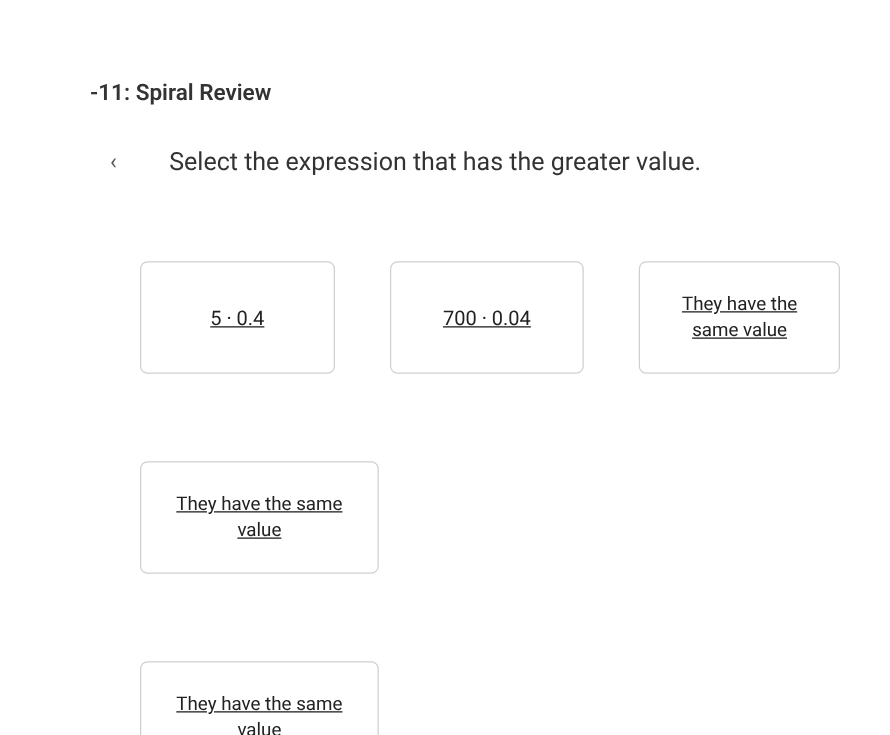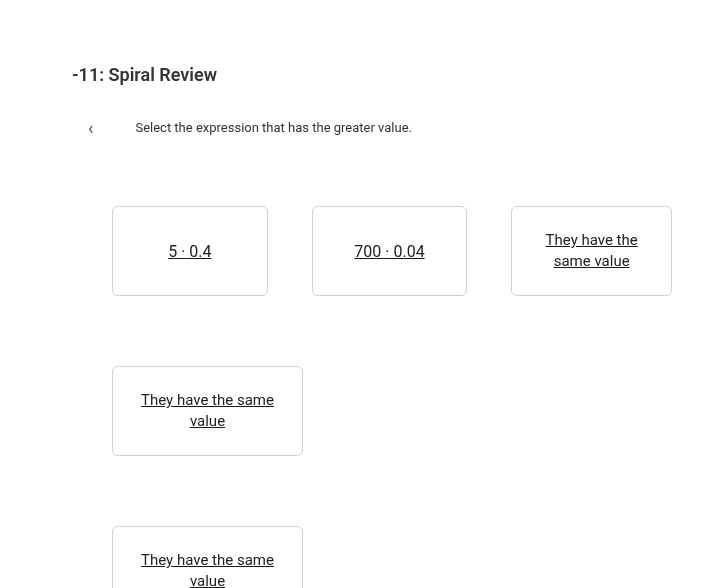--- a/index.html
+++ b/index.html
@@ -31,21 +31,21 @@
       margin-bottom: 20px;
     }
 
     .back-arrow {
       font-size: 18px;
       color: #555;
       cursor: pointer;
     }
 
     .instruction {
-      font-size: 13px;
+      font-size: 20px;
       color: #333;
     }
 
     .questions-container {
       display: flex;
       flex-direction: column;
       gap: 6px;
       padding-left: 8px;
       text-decoration: underline;
     }

